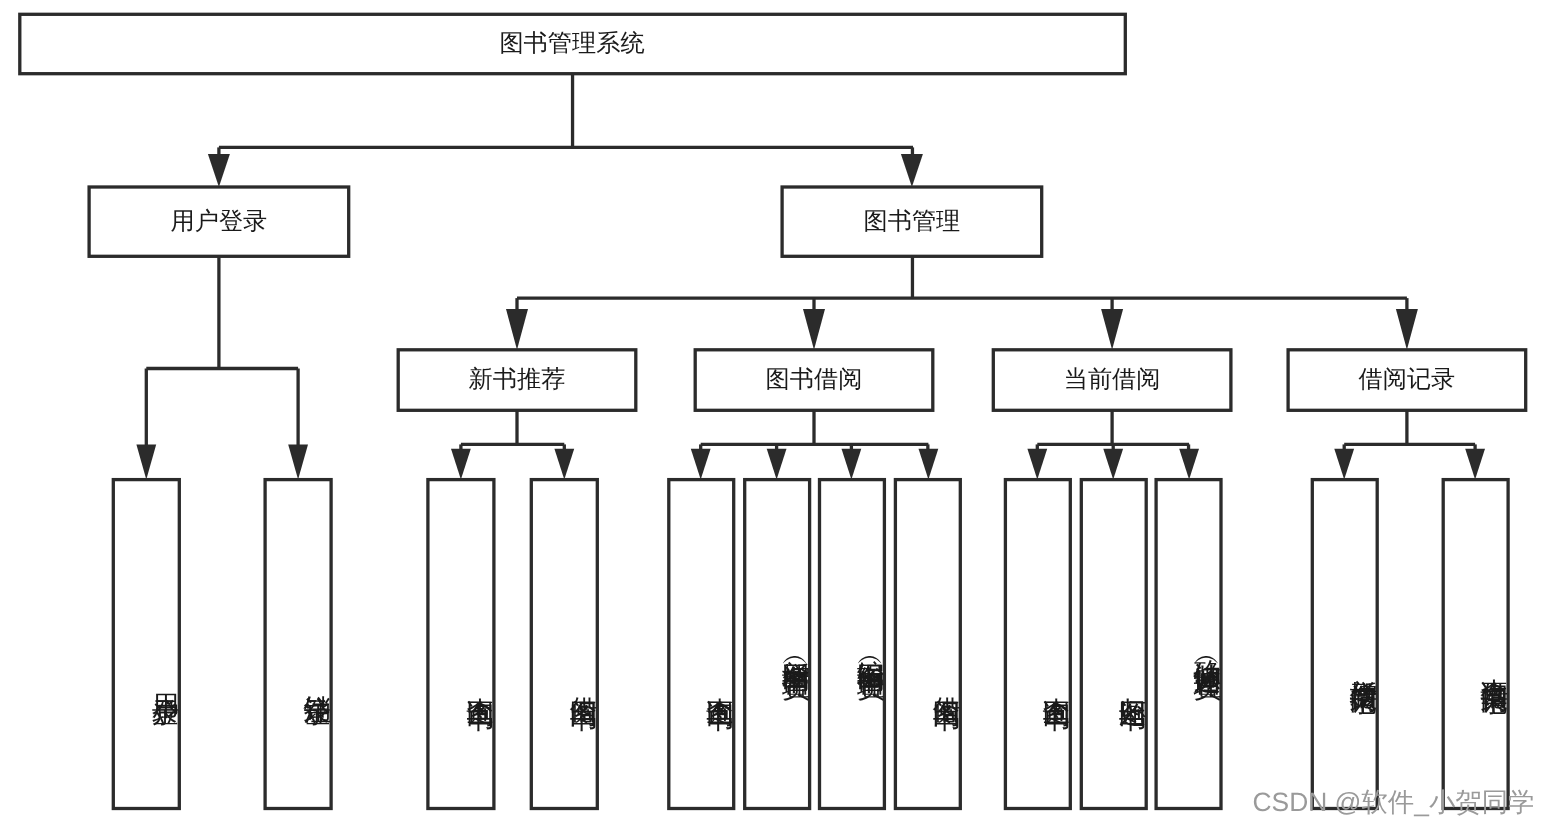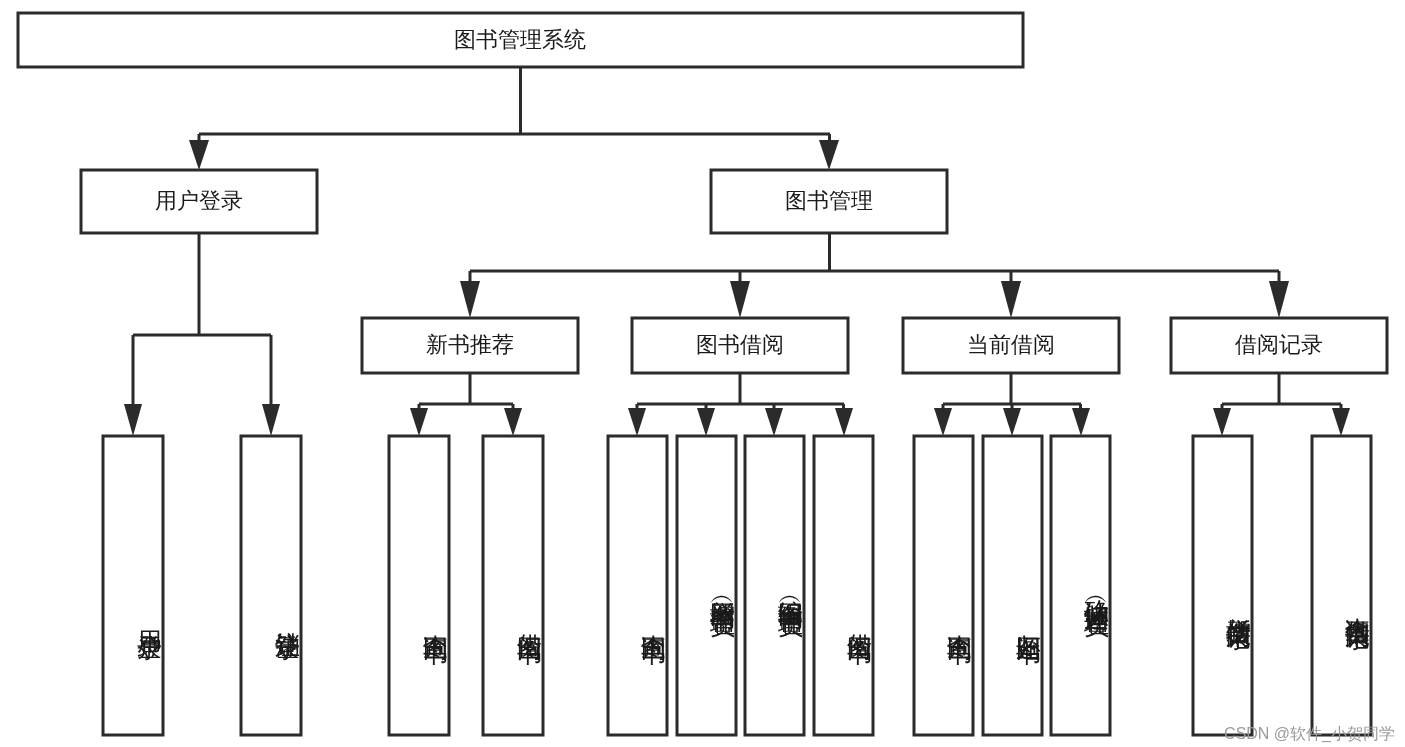--- a/index.html
+++ b/index.html
@@ -63,21 +63,21 @@
     align-items: flex-start;
     justify-content: center;
     pointer-events: none;
     user-select: none;
   }
   .watermark {
     position: absolute;
     right: 10px;
     bottom: 2px;
     font-family: "Liberation Sans", "DejaVu Sans", sans-serif;
-    font-size: 16px;
+    font-size: 24px;
     color: #9a9a9a;
     white-space: nowrap;
   }
 </style>
 </head>
 <body>
 
 <div id="diagram-root">
 
   <svg id="tree-svg" viewBox="0 0 1405 747">

